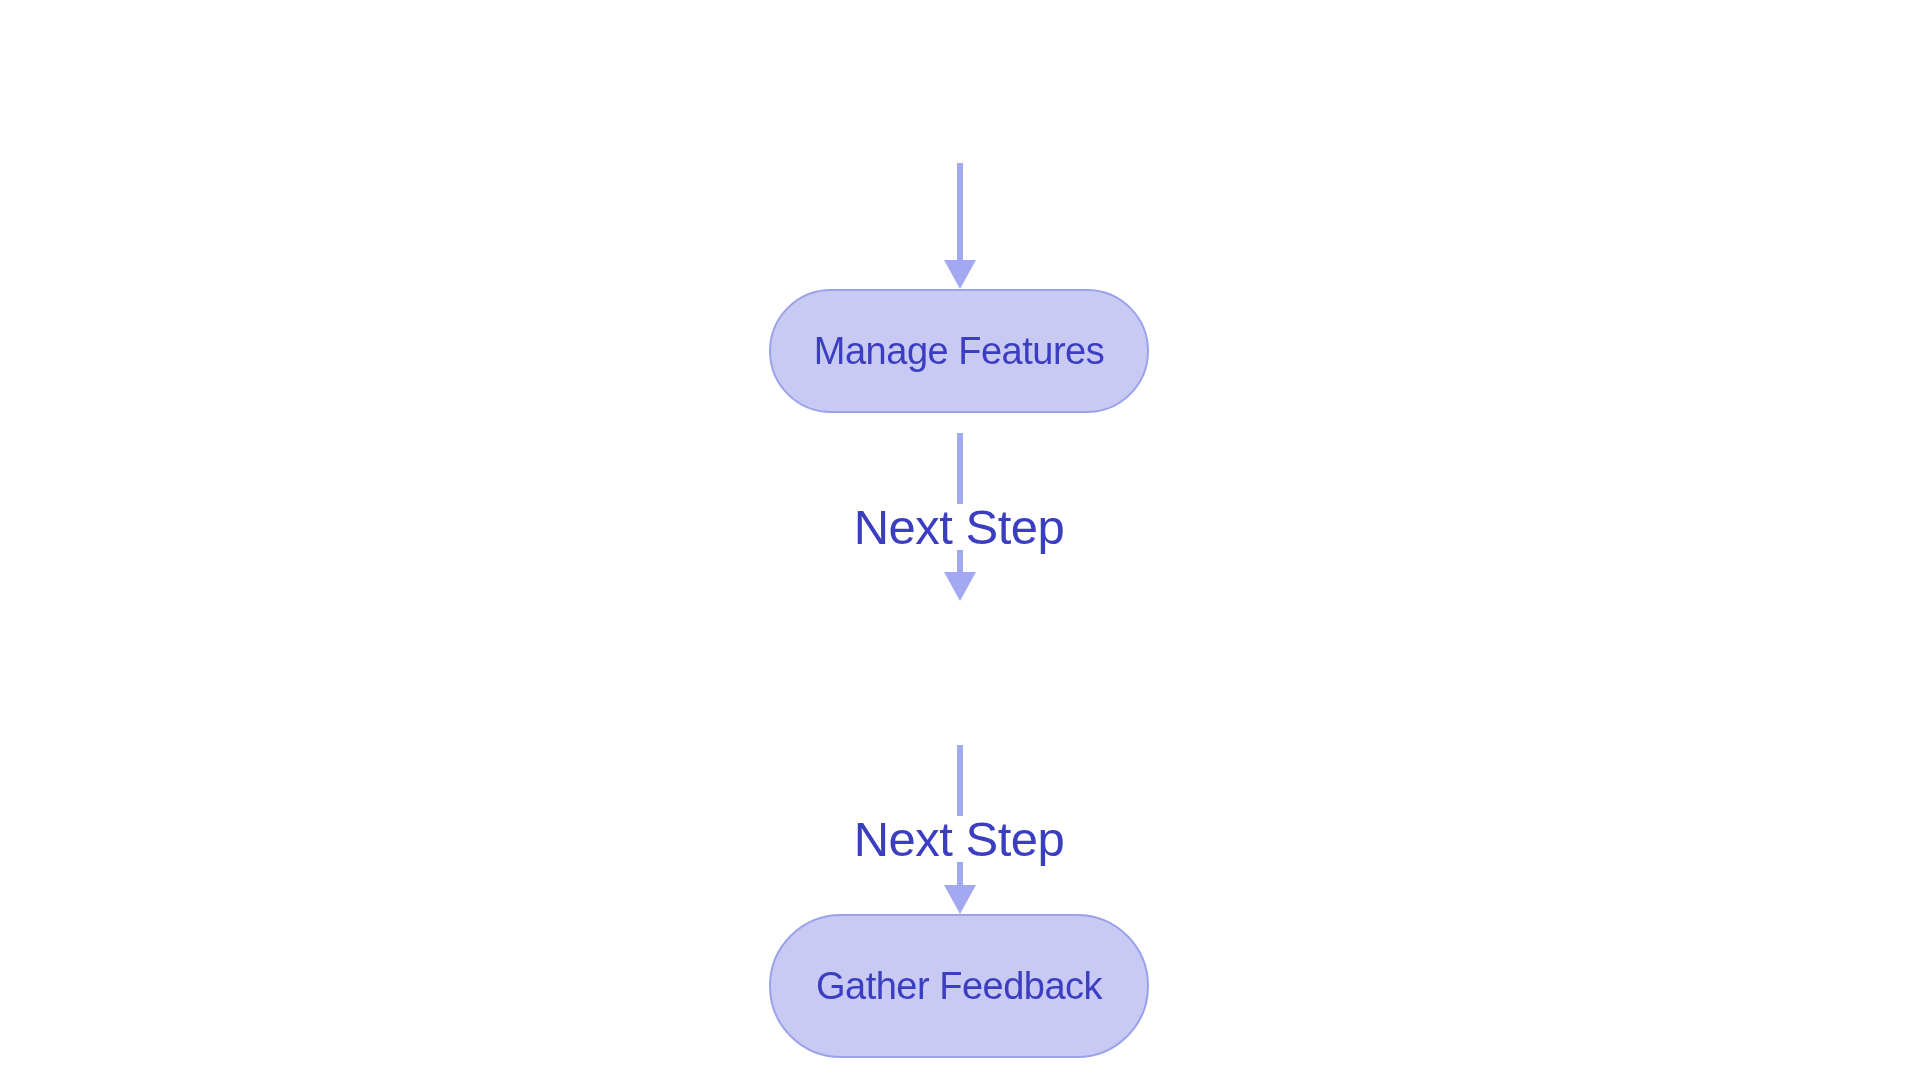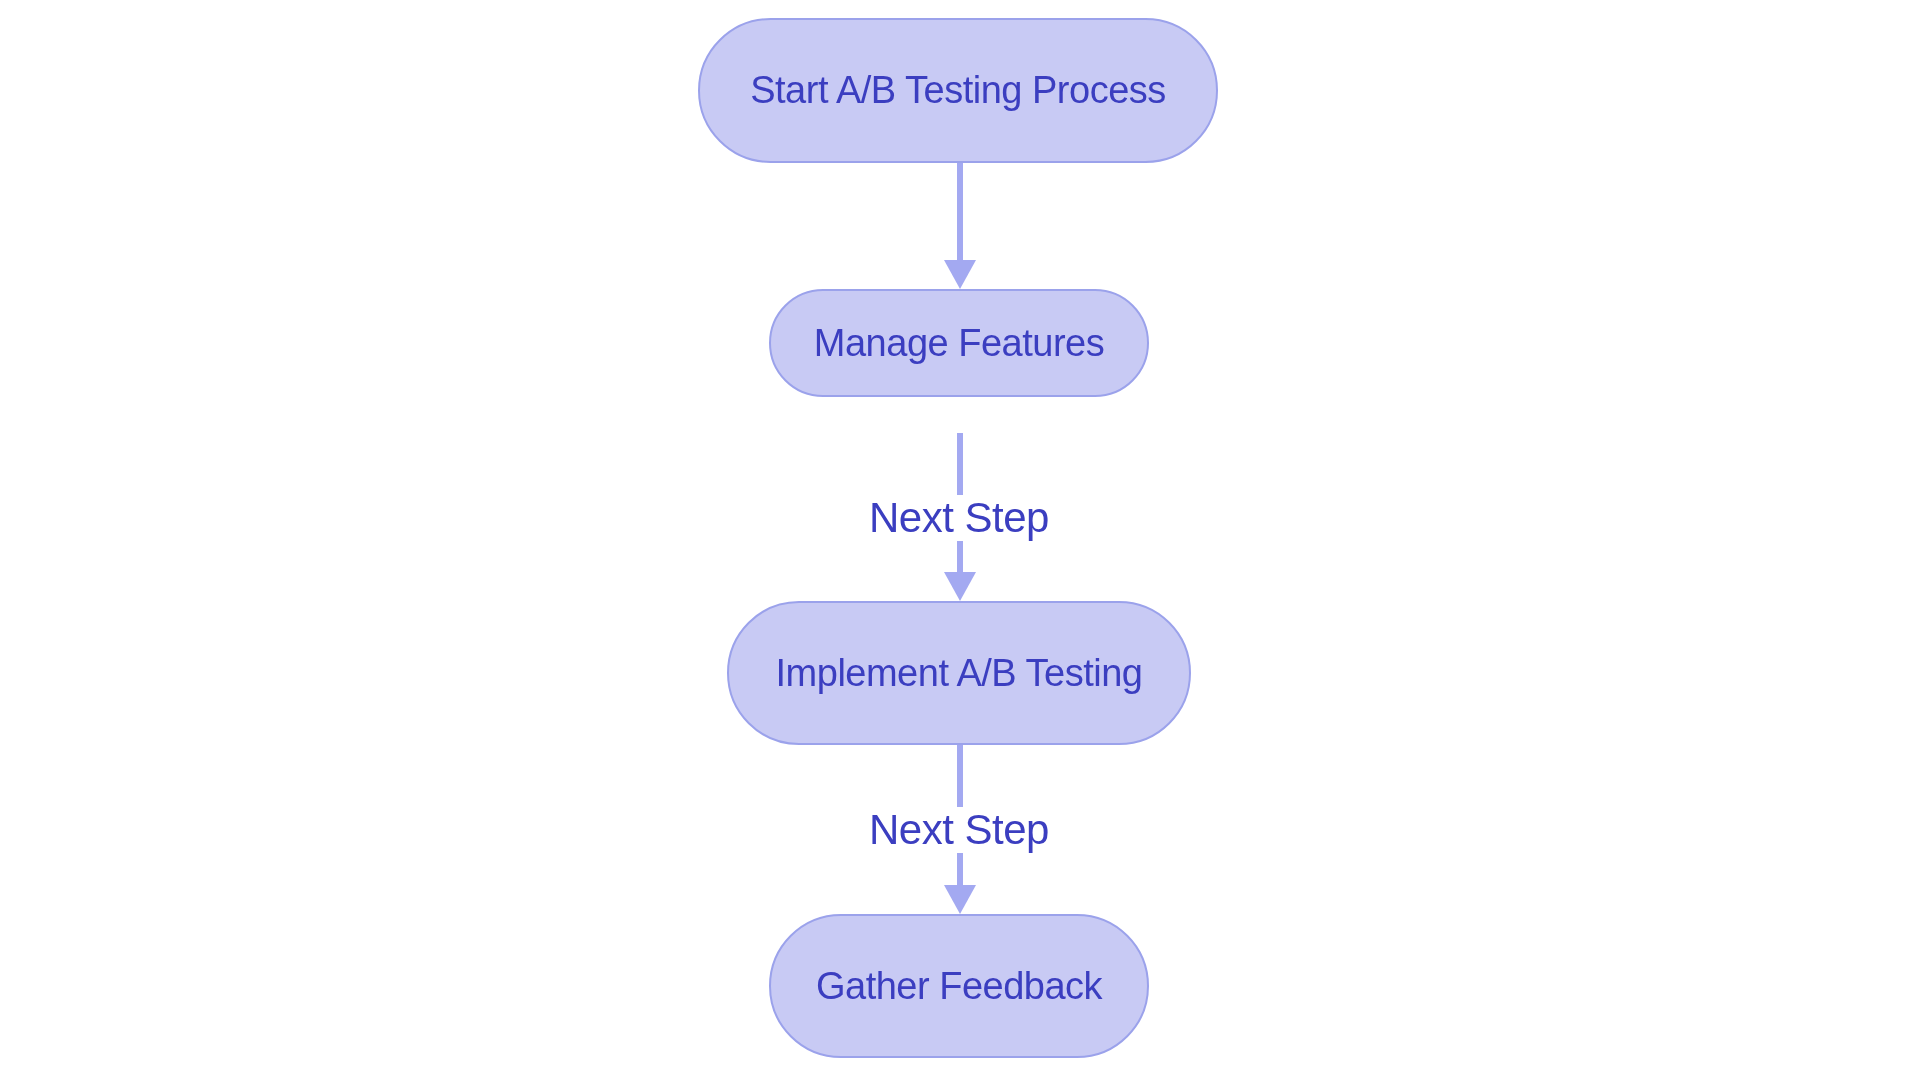--- a/index.html
+++ b/index.html
@@ -32,21 +32,21 @@
     background: var(--node-fill);
     border: 2px solid var(--node-border);
     border-radius: 73px;
     color: var(--node-text);
     font-size: 38px;
     letter-spacing: -0.5px;
     white-space: nowrap;
     text-align: center;
   }
   .node-1 { left: 698px; top: 18px;  width: 520px; height: 145px; }
-  .node-2 { left: 769px; top: 289px; width: 380px; height: 108px; }
+  .node-2 { left: 769px; top: 289px; width: 380px; height: 124px; }
   .node-3 { left: 727px; top: 601px; width: 464px; height: 144px; }
   .node-4 { left: 769px; top: 914px; width: 380px; height: 144px; text-align: right; }
 
   .edge-line {
     position: absolute;
     left: 957px;
     width: 6px;
     background: var(--arrow);
   }
   .edge-line-1 { top: 163px; height: 99px; }
@@ -65,43 +65,42 @@
   .arrowhead-1 { top: 260px; }
   .arrowhead-2 { top: 572px; }
   .arrowhead-3 { top: 885px; }
 
   .edge-label {
     position: absolute;
     left: 959px;
     transform: translateX(-50%);
     background: var(--bg);
     color: var(--edge-label-text);
-    font-size: 42px;
+    font-size: 49px;
     letter-spacing: -0.5px;
     line-height: 46px;
     padding: 0 8px;
     white-space: nowrap;
+    margin-top: 9px;
   }
   .edge-label-2 { top: 495px; }
   .edge-label-3 { top: 807px; }
 </style>
 </head>
 <body>
 
 <div class="canvas">
 
   <div class="edge-line edge-line-1"></div>
   <div class="arrowhead arrowhead-1"></div>
 
   <div class="edge-line edge-line-2"></div>
   <div class="arrowhead arrowhead-2"></div>
   <div class="edge-label edge-label-2">Next Step</div>
 
   <div class="edge-line edge-line-3"></div>
   <div class="arrowhead arrowhead-3"></div>
   <div class="edge-label edge-label-3">Next Step</div>
 
-  <div class="node node-1">Start A/B Testing Process</div>
   <div class="node node-2">Manage Features</div>
-  <div class="node node-3">Implement A/B Testing</div>
   <div class="node node-4">Gather Feedback</div>
 
 </div>
 
 </body></html>

